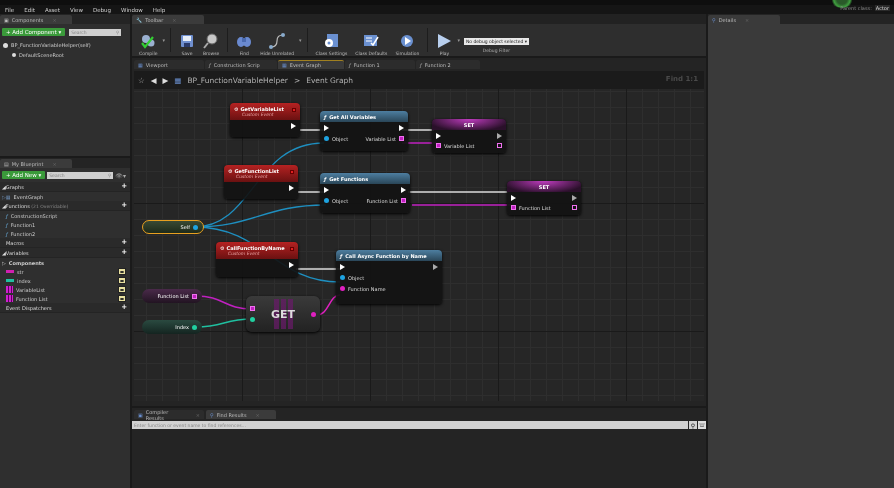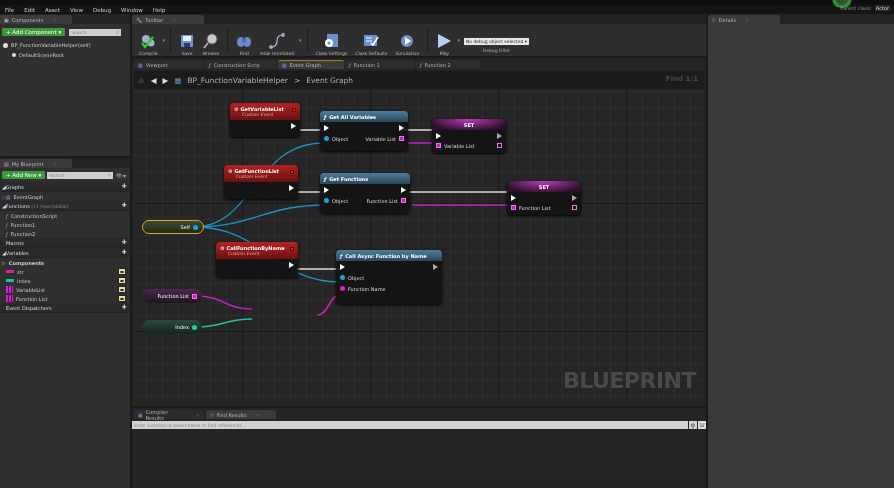--- a/index.html
+++ b/index.html
@@ -527,22 +527,28 @@
   <div class="varnode" style="left:8px;top:200px;width:60px;background:linear-gradient(#4a2a4a,#221422)">
     <span>Function List</span>
       <span class="pinarr"></span>
   </div>
 
   <div class="varnode" style="left:8px;top:231px;width:60px;background:linear-gradient(#2a4a40,#142420)">
     <span>Index</span>
       <span class="pinint"></span>
   </div>
 
-
-  <div class="abs watermark">BLUEPRINT</div>
+  <div class="node" style="left:112px;top:207px;width:74px;height:36px;background:linear-gradient(#3a3a3a,#222);border-radius:6px;display:flex;align-items:center;justify-content:center">
+    <span class="pinarr abs" style="left:4px;top:10px"></span>
+    <span class="pinint abs" style="left:4px;top:21px"></span>
+    <span style="position:absolute;left:28px;top:3px;width:20px;height:30px;background:repeating-linear-gradient(90deg,#6a1a6a 0 5px,transparent 5px 7px);opacity:0.7"></span>
+    <span style="font-size:11px;font-weight:bold;color:#ddd;position:relative">GET</span>
+    <span class="pinstr abs" style="right:4px;top:16px"></span>
+  </div>
+
 </div>
 
 <div class="abs bottom-panel">
   <div class="tabhdr" style="height:11px;gap:2px;padding-left:2px">
     <div class="tab dim" style="width:70px">
         <span style="color:#6a90d0">▣</span>
         <span>Compiler Results</span>
         <span class="x">×</span>
       </div>
     <div class="tab" style="width:70px">

